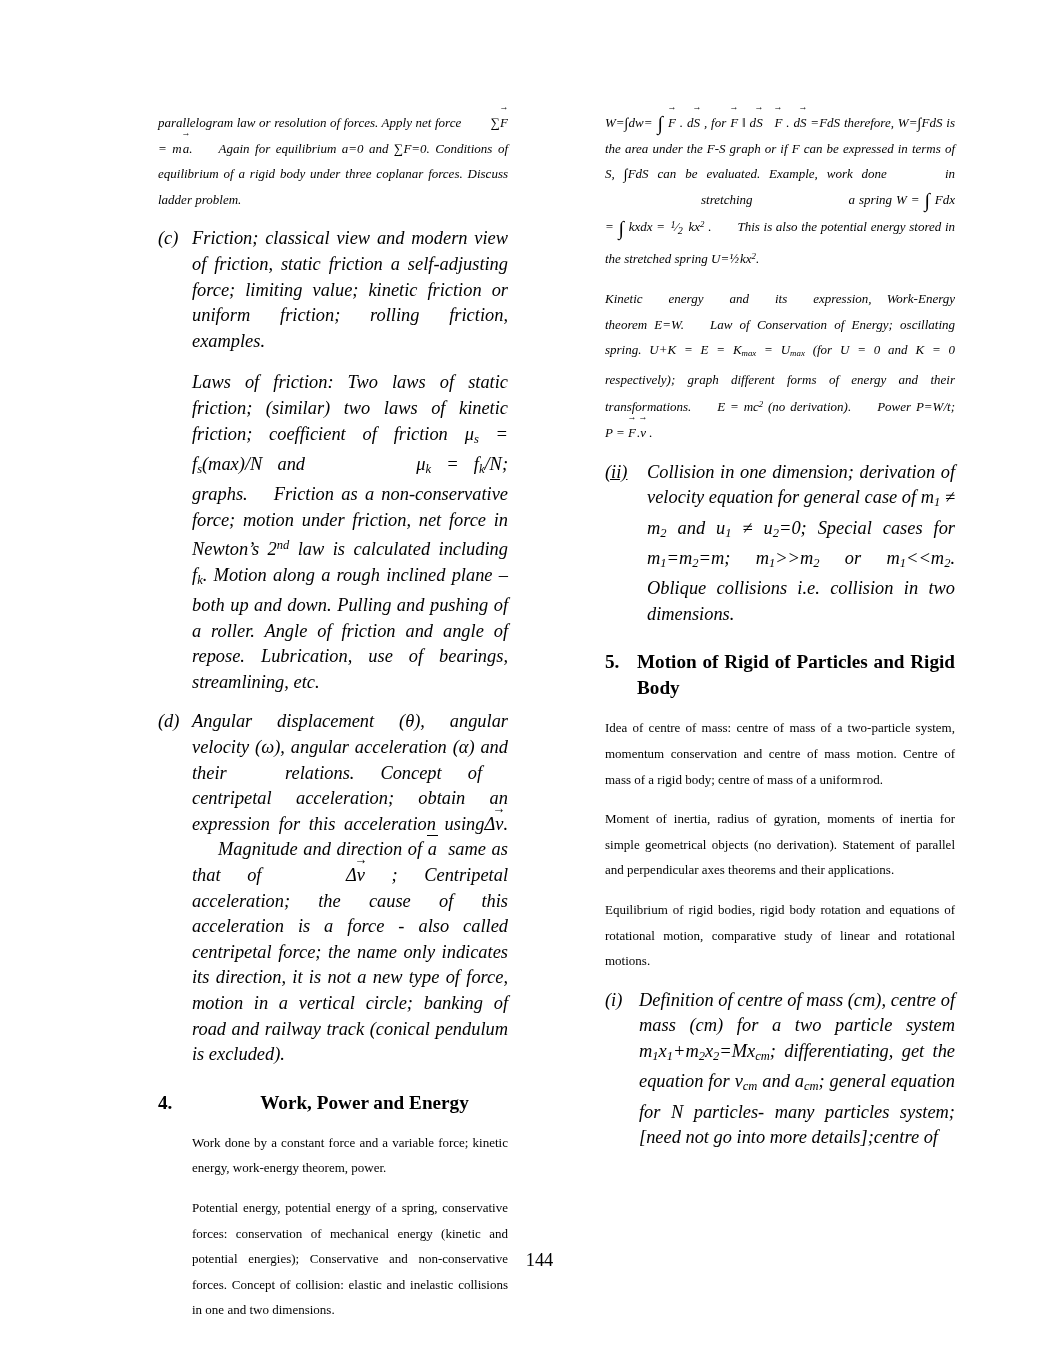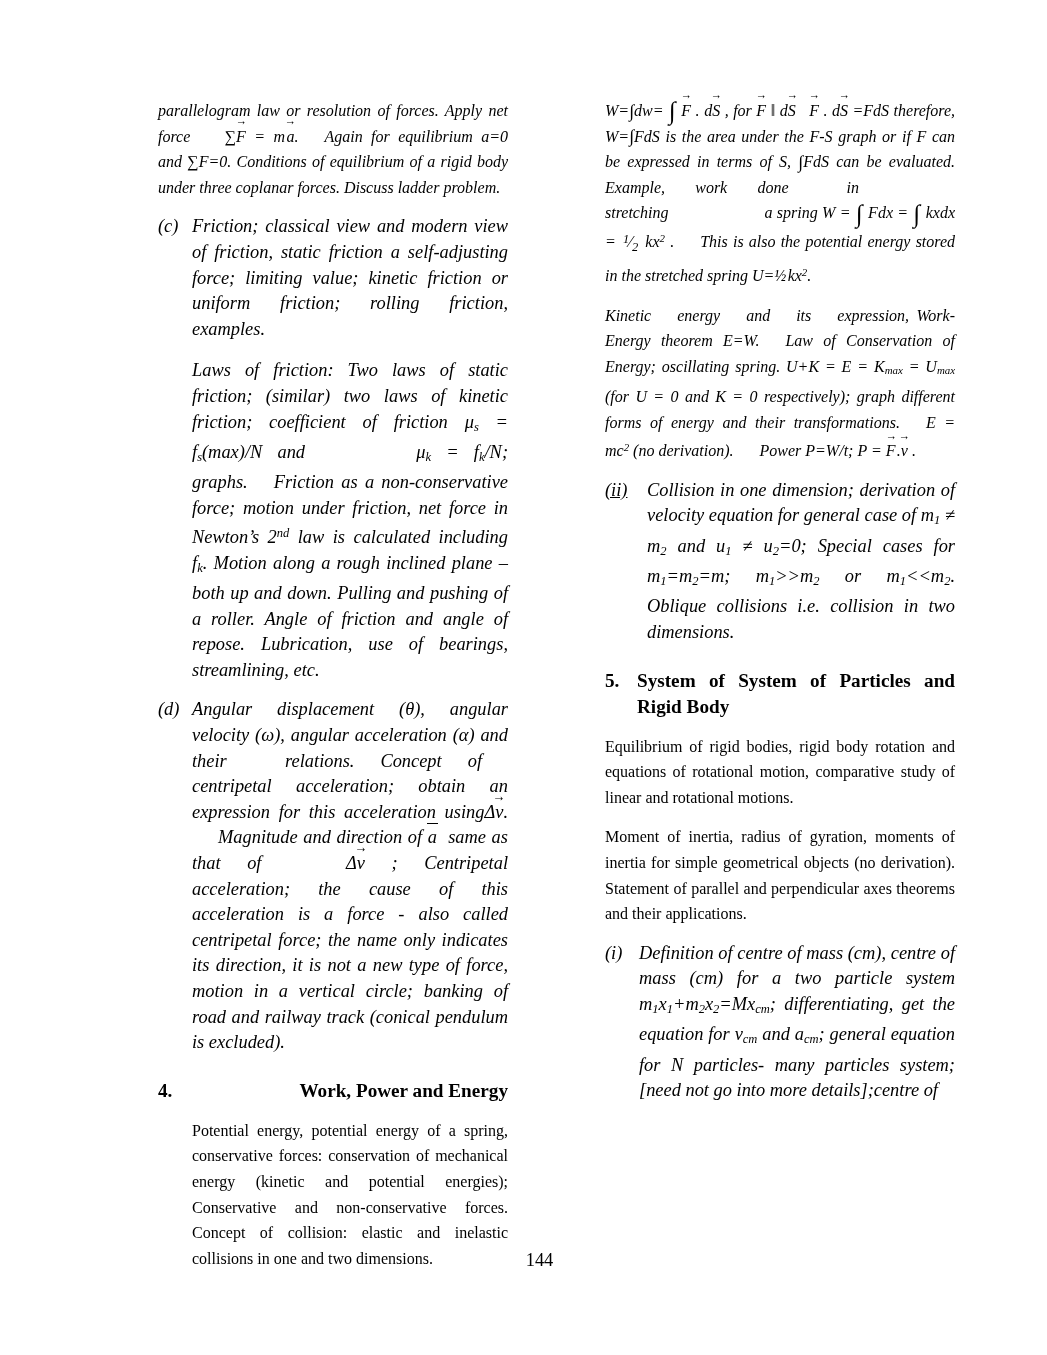--- a/index.html
+++ b/index.html
@@ -27,22 +27,22 @@
     width: 790px;
     display: flex;
     gap: 97px;
   }
   .col {
     width: 350px;
     flex: 0 0 350px;
   }
   
   p {
-    margin: 0 0 14px 0;
-    font-size: 16px;
+    margin: 12px 0 14px 0;
+    font-size: 13px;
     line-height: 25.6px;
     text-align: justify;
     text-justify: inter-word;
   }
   p:last-child { margin-bottom: 0; }
 
   .italic { font-style: italic; }
   .roman  { font-style: normal; }
 
   
@@ -82,21 +82,21 @@
     font-size: 19.2px;
     line-height: 26px;
   }
   .section-heading .title {
     flex: 1 1 auto;
     font-size: 19.2px;
     line-height: 26px;
     text-align: justify;
     text-justify: inter-word;
   }
-  .section-heading .title.nojust { text-align: right; margin-left: 31px; }
+  .section-heading .title.nojust { text-align: center; margin-left: 31px; }
 
   
   .subpara {
     margin: 16px 0 14px 34px;
     font-style: italic;
     font-size: 18.4px;
     line-height: 25.6px;
     text-align: justify;
     text-justify: inter-word;
   }
@@ -189,46 +189,48 @@
       <div class="item">
         <div class="marker">(d)</div>
         <div class="itembody">Angular displacement (<span style="font-style:italic">θ</span>), angular velocity (<span style="font-style:italic">ω</span>), angular acceleration (<span style="font-style:italic">α</span>) and their relations.<span class="gap-sm"></span>Concept<span class="gap-sm"></span>of<span class="gap-sm"></span>centripetal acceleration; obtain an expression for this acceleration using<span style="font-style:italic">Δ</span><span class="vec">v</span>.<span class="gap-sm"></span>Magnitude and direction of <span class="barred">a</span>&nbsp; same as that of <span class="gap-md"></span><span style="font-style:italic">Δ</span><span class="vec">v</span> ; Centripetal acceleration; the cause of this acceleration is a force - also called centripetal force; the name only indicates its direction, it is not a new type of force, motion in a vertical circle; banking of road and railway track (conical pendulum is excluded).</div>
       </div>
 
       <div class="section-heading" style="margin-top:22px">
         <div class="num">4.</div>
         <div class="title nojust">Work, Power and Energy</div>
       </div>
 
+      <p class="roman" style="margin-left:34px">Work done by a constant force and a variable force; kinetic energy, work-energy theorem, power.</p>
 
       <p class="roman" style="margin-left:34px">Potential energy, potential energy of a spring, conservative forces: conservation of mechanical energy (kinetic and potential energies); Conservative and non-conservative forces. Concept of collision: elastic and inelastic collisions in one and two dimensions.</p>
 
     </div>
 
     <div class="col">
 
       <p class="italic">W=<span class="intg-sm">∫</span>dw= <span class="intg">∫</span> <span class="vec">F</span> . d<span class="vec">S</span> , for <span class="vec">F</span> <span style="font-style:normal">‖</span> d<span class="vec">S</span>&nbsp;&nbsp; <span class="vec">F</span> . d<span class="vec">S</span> =FdS therefore, W=<span class="intg-sm">∫</span>FdS is the area under the F-S graph or if F can be expressed in terms of S, <span class="intg-sm">∫</span>FdS can be evaluated. Example, work done<span class="gap-md"></span>in<span class="gap-lg"></span>stretching<span class="gap-lg"></span>a spring <span style="font-style:italic">W</span> = <span class="intg">∫</span> <span style="font-style:italic">Fdx</span> = <span class="intg">∫</span> <span style="font-style:italic">kxdx</span> = <span class="frachalf"><sup style="font-size:0.78em;vertical-align:0.34em">1</sup>⁄<sub style="font-size:0.78em;vertical-align:-0.3em">2</sub></span> <span style="font-style:italic">kx</span><sup>2</sup> .<span class="gap-sm"></span>This is also the potential energy stored in the stretched spring U=½ k<span style="font-style:italic">x</span><sup>2</sup>.</p>
 
       <p class="italic">Kinetic<span class="gap-sm"></span>energy<span class="gap-sm"></span>and<span class="gap-sm"></span>its<span class="gap-sm"></span>expression, Work-Energy theorem E=W.<span class="gap-sm"></span>Law of Conservation of Energy; oscillating spring. U+K = E = <span style="font-style:italic">K<sub>max</sub></span> = <span style="font-style:italic">U<sub>max</sub></span> (for U = 0 and K = 0 respectively); graph different forms of energy and their transformations.<span class="gap-sm"></span>E = mc<sup>2</sup> (no derivation).<span class="gap-sm"></span>Power P=W/t; P = <span class="vec">F</span> .<span class="vec">v</span> .</p>
 
       <div class="item wide">
         <div class="marker">(ii)</div>
         <div class="itembody">Collision in one dimension; derivation of velocity equation for general case of <span style="font-style:italic">m<sub>1</sub></span> ≠ <span style="font-style:italic">m<sub>2</sub></span> and <span style="font-style:italic">u<sub>1</sub></span> ≠ <span style="font-style:italic">u<sub>2</sub></span>=0; Special cases for <span style="font-style:italic">m<sub>1</sub></span>=<span style="font-style:italic">m<sub>2</sub></span>=m; <span style="font-style:italic">m<sub>1</sub></span>&gt;&gt;<span style="font-style:italic">m<sub>2</sub></span> or <span style="font-style:italic">m<sub>1</sub></span>&lt;&lt;<span style="font-style:italic">m<sub>2</sub></span>. Oblique collisions i.e. collision in two dimensions.</div>
       </div>
 
       <div class="section-heading" style="margin-top:22px">
         <div class="num">5.</div>
-        <div class="title">System of System of Particles and Rigid Body</div>
-      </div>
-
-
+        <div class="title">Motion of Rigid of Particles and Rigid Body</div>
+      </div>
+
+      <p class="roman">Idea of centre of mass: centre of mass of a two-particle system, momentum conservation and centre of mass motion. Centre of mass of a rigid body; centre of mass of a uniform rod.</p>
+
+
+      <p class="roman">Moment of inertia, radius of gyration, moments of inertia for simple geometrical objects (no derivation). Statement of parallel and perpendicular axes theorems and their applications.</p>
 
       <p class="roman">Equilibrium of rigid bodies, rigid body rotation and equations of rotational motion, comparative study of linear and rotational motions.</p>
-
-      <p class="roman">Moment of inertia, radius of gyration, moments of inertia for simple geometrical objects (no derivation). Statement of parallel and perpendicular axes theorems and their applications.</p>
 
       <div class="item">
         <div class="marker">(i)</div>
         <div class="itembody">Definition of centre of mass (cm), centre of mass (cm) for a two particle system <span style="font-style:italic">m<sub>1</sub>x<sub>1</sub></span>+<span style="font-style:italic">m<sub>2</sub>x<sub>2</sub></span>=M<span style="font-style:italic">x<sub>cm</sub></span>; differentiating, get the equation for <span style="font-style:italic">v<sub>cm</sub></span> and <span style="font-style:italic">a<sub>cm</sub></span>; general equation for N particles- many particles system; [need not go into more details];centre of</div>
       </div>
 
     </div>
 
   </div>
 

